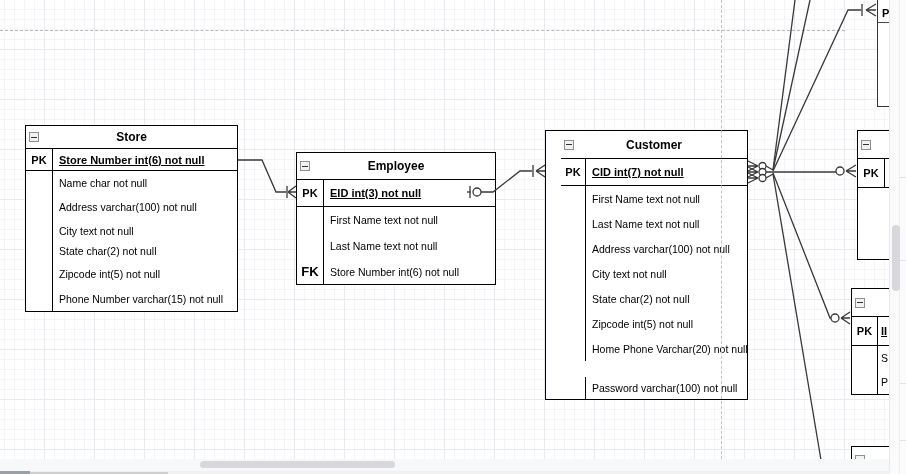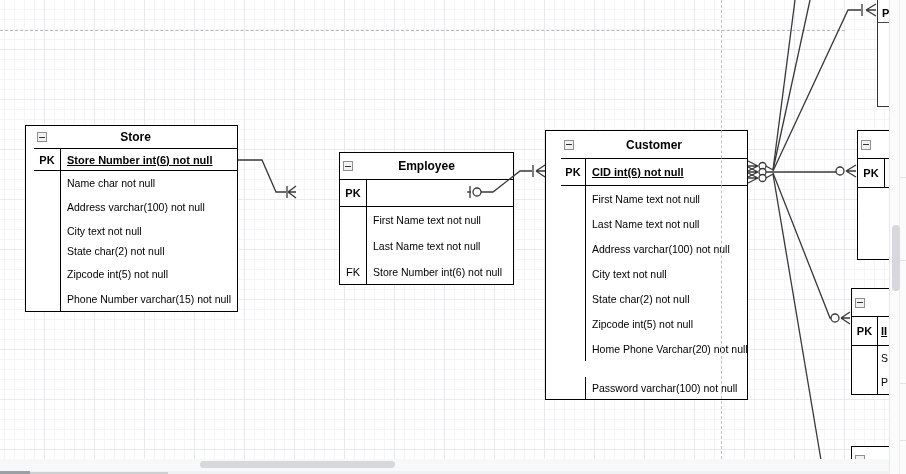--- a/index.html
+++ b/index.html
@@ -27,37 +27,37 @@
   .ertable .hdr{position:relative; display:flex; align-items:center; justify-content:center;
     border-bottom:1px solid #000; font-weight:bold; font-size:12px;}
   .collapse{position:absolute; left:3px; top:50%; margin-top:-5px; width:10px; height:10px; box-sizing:border-box;
     background:#f2f2f2; border:1px solid #8f8f8f; display:flex; align-items:center; justify-content:center;}
   .collapse::after{content:""; display:block; width:6px; height:0; border-top:1px solid #333;}
   .pkrow{display:flex; border-bottom:1px solid #000; font-size:11px;}
   .pkrow .k{display:flex; align-items:center; justify-content:center; font-weight:bold; border-right:1px solid #000; box-sizing:border-box;}
   .pkrow .v{flex:1; display:flex; align-items:center; padding-left:6px; font-weight:bold; text-decoration:underline; white-space:nowrap; overflow:hidden;}
   .body{display:flex; flex-direction:column;}
   .row{display:flex; font-size:10.5px;}
-  .row .k{display:flex; align-items:center; justify-content:center; font-weight:normal; border-right:1px solid #000; box-sizing:border-box; font-size:11px;}
+  .row .k{display:flex; align-items:center; justify-content:center; font-weight:bold; border-right:1px solid #000; box-sizing:border-box; font-size:13px;}
   .row .v{flex:1; display:flex; align-items:center; padding-left:6px; white-space:nowrap; overflow:hidden;}
 
   
-  .t-store{left:25px; top:125px; width:213px;padding-left:8px;}
+  .t-store{left:25px; top:125px; width:213px;}
   .t-store .hdr{height:22px;}
   .t-store .pkrow{height:21px;}
   .t-store .k{width:27px;}
   .t-store .body .row:nth-child(1){height:23px;}
   .t-store .body .row:nth-child(2){height:26px;}
   .t-store .body .row:nth-child(3){height:21px;}
   .t-store .body .row:nth-child(4){height:20px;}
   .t-store .body .row:nth-child(5){height:26px;}
   .t-store .body .row:nth-child(6){height:24px;}
 
   
-  .t-employee{left:296px; top:152px; width:175px;margin-left:43px;}
+  .t-employee{left:296px; top:152px; width:200px;}
   .t-employee .hdr{height:26px;}
   .t-employee .pkrow{height:26px;}
   .t-employee .k{width:27px;}
   .t-employee .body .row:nth-child(1){height:26px;}
   .t-employee .body .row:nth-child(2){height:26px;}
   .t-employee .body .row:nth-child(3){height:25px;}
 
   
   .t-customer{left:545px; top:130px; width:203px;padding-left:15px;}
   .t-customer .hdr{height:27px;}
@@ -151,20 +151,21 @@
       </div>
     </div>
 
     <div class="ertable t-employee">
       <div class="hdr">
         <span class="collapse"></span>
         <span>Employee</span>
       </div>
       <div class="pkrow">
         <span class="k">PK</span>
+        <span class="v">EID int(3) not null</span>
       </div>
       <div class="body">
         <div class="row">
             <span class="k"></span>
             <span class="v">First Name text not null</span>
           </div>
         <div class="row">
             <span class="k"></span>
             <span class="v">Last Name text not null</span>
           </div>
@@ -175,21 +176,21 @@
       </div>
     </div>
 
     <div class="ertable t-customer">
       <div class="hdr">
         <span class="collapse"></span>
         <span>Customer</span>
       </div>
       <div class="pkrow">
         <span class="k">PK</span>
-        <span class="v">CID int(6) not null</span>
+        <span class="v">CID int(7) not null</span>
       </div>
       <div class="body">
         <div class="row">
             <span class="k"></span>
             <span class="v">First Name text not null</span>
           </div>
         <div class="row">
             <span class="k"></span>
             <span class="v">Last Name text not null</span>
           </div>

